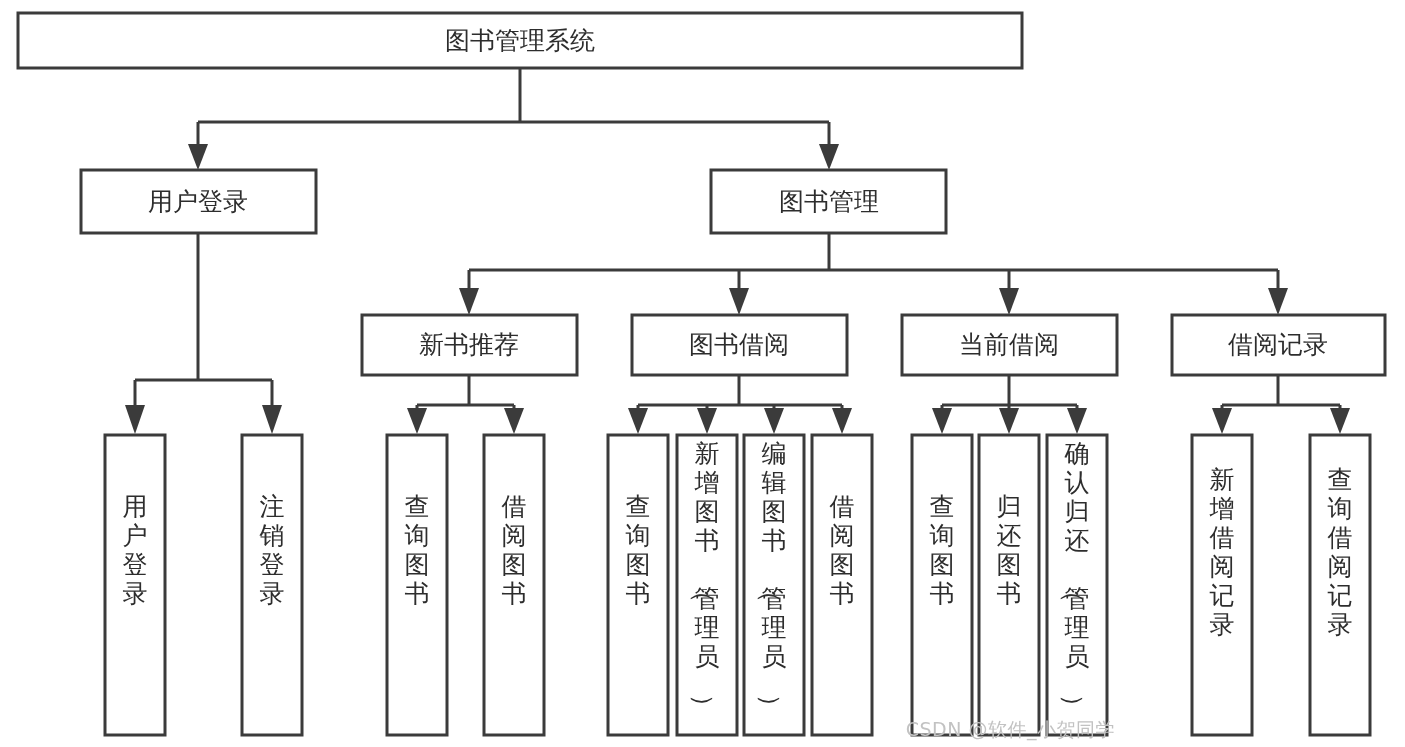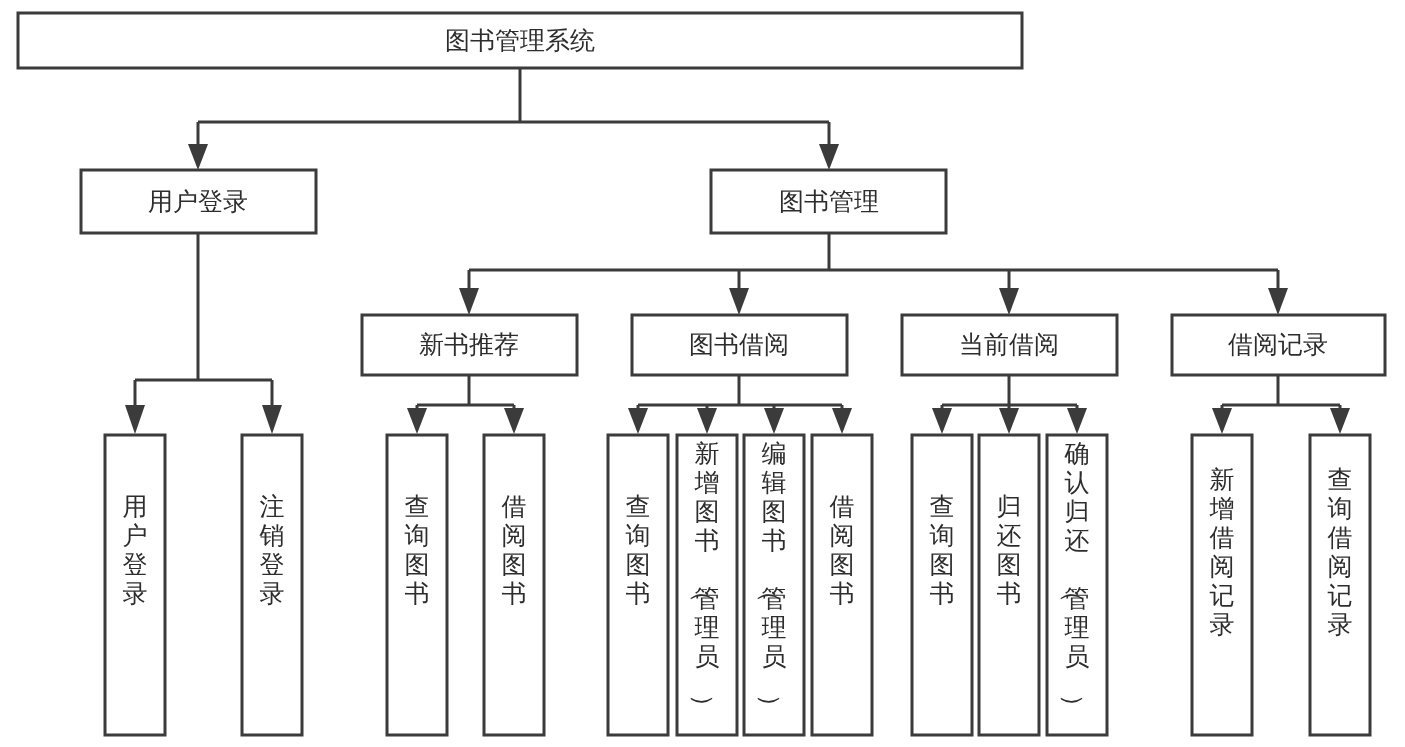--- a/index.html
+++ b/index.html
@@ -223,13 +223,14 @@
       <rect class="node-box" x="1192" y="435" width="60" height="300"></rect>
       <text class="node-label-vertical" x="1222" y="488"><tspan x="1222" dy="0">新</tspan><tspan x="1222" dy="29">增</tspan><tspan x="1222" dy="29">借</tspan><tspan x="1222" dy="29">阅</tspan><tspan x="1222" dy="29">记</tspan><tspan x="1222" dy="29">录</tspan></text>
     </g>
     <g>
       <rect class="node-box" x="1310" y="435" width="60" height="300"></rect>
       <text class="node-label-vertical" x="1340" y="488"><tspan x="1340" dy="0">查</tspan><tspan x="1340" dy="29">询</tspan><tspan x="1340" dy="29">借</tspan><tspan x="1340" dy="29">阅</tspan><tspan x="1340" dy="29">记</tspan><tspan x="1340" dy="29">录</tspan></text>
     </g>
 
   </svg>
 
+  <div class="watermark-text">CSDN @软件_小贺同学</div>
 </div>
 
 </body></html>

